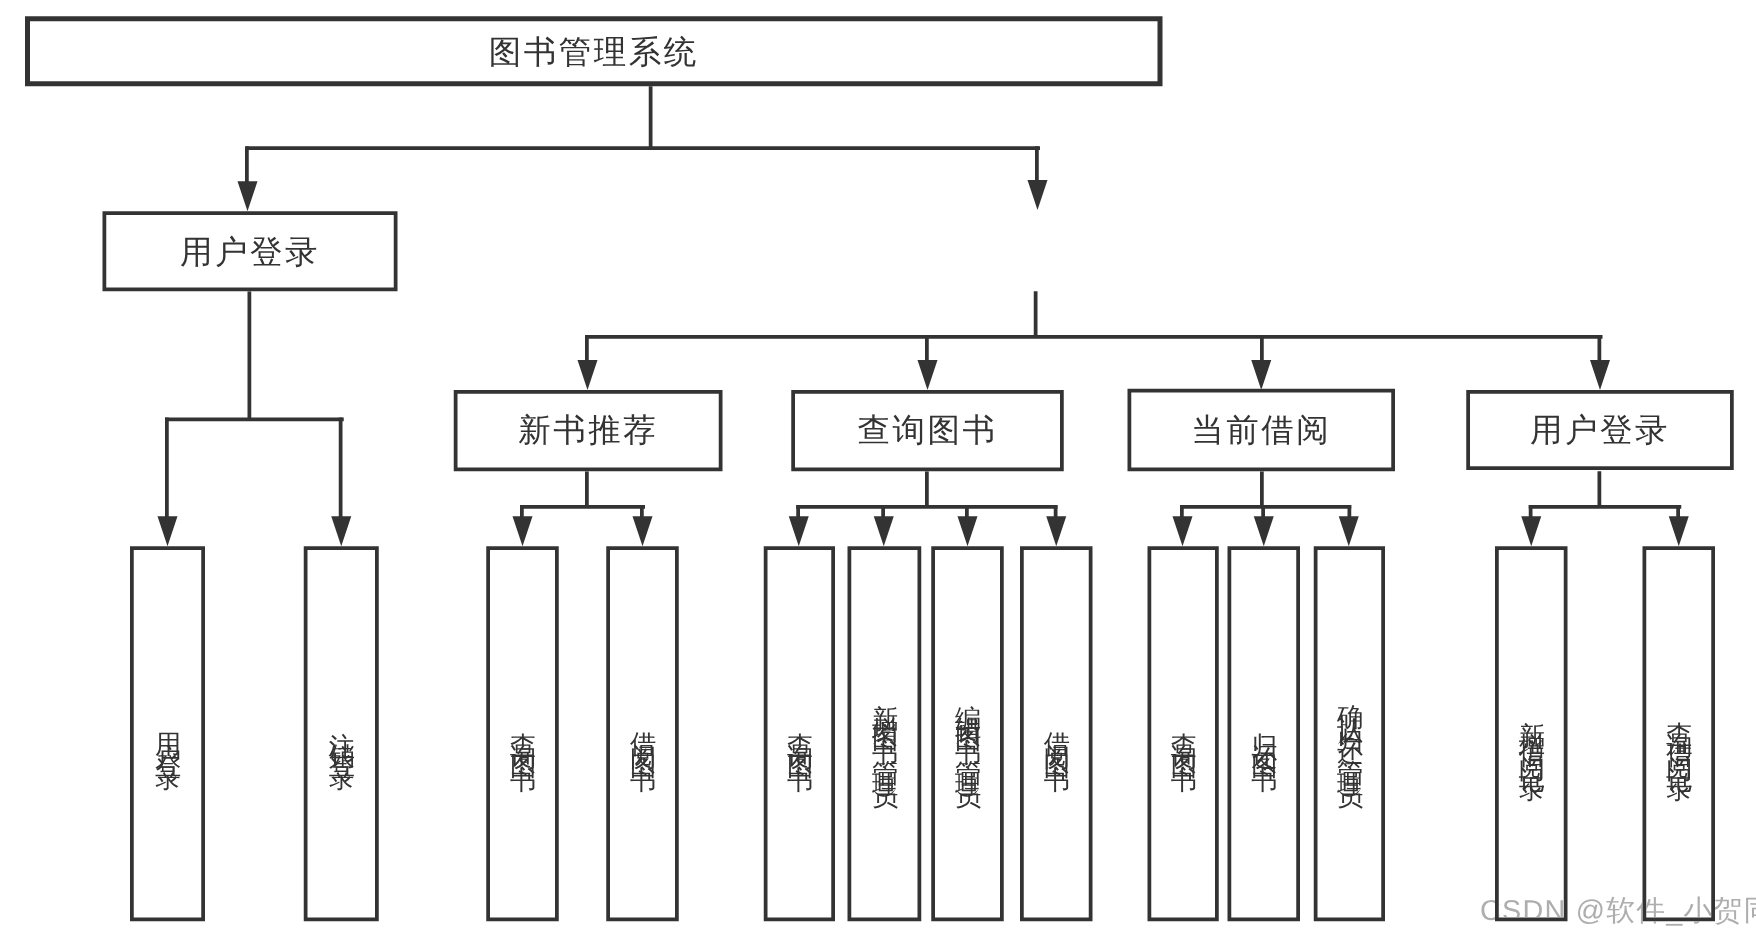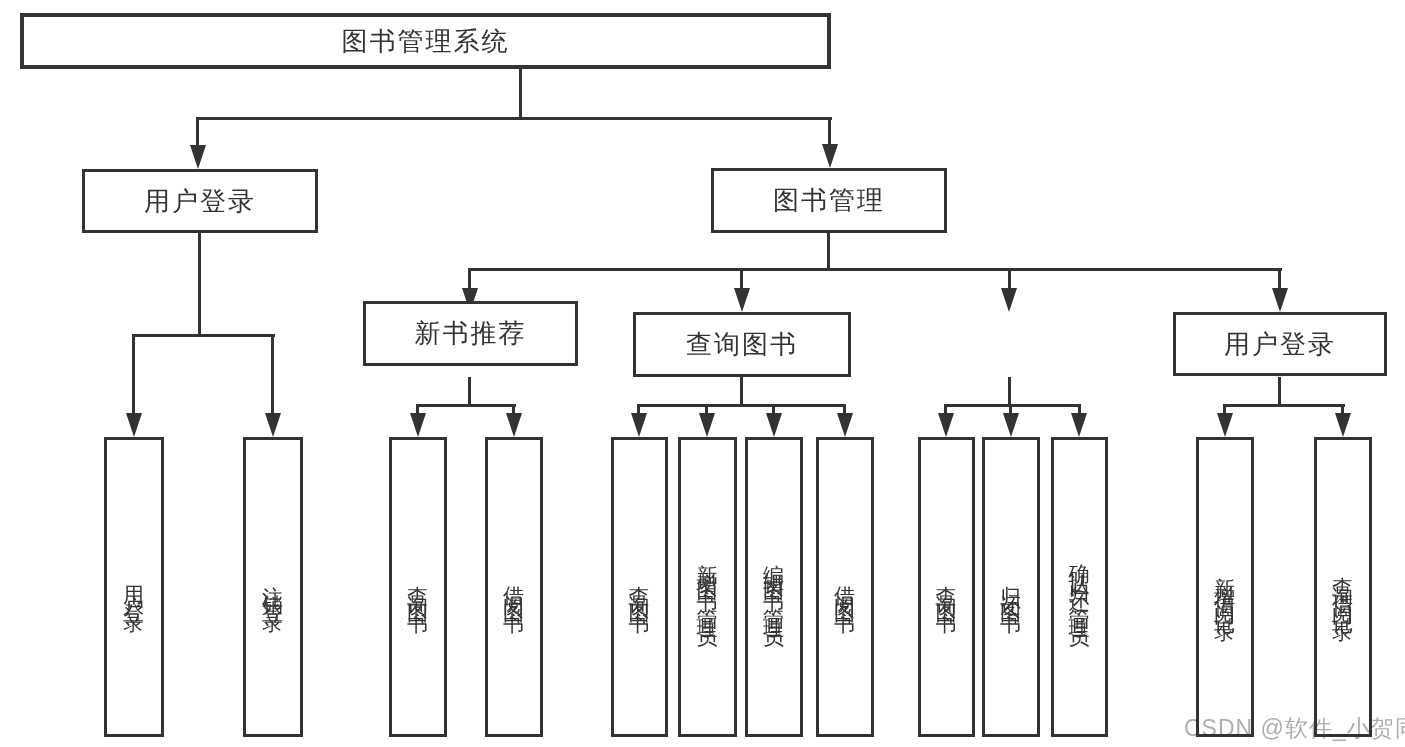--- a/index.html
+++ b/index.html
@@ -76,36 +76,36 @@
     mix-blend-mode: darken;
     z-index: 10;
     white-space: nowrap;
   }
 </style>
 </head>
 <body>
 
 <div id="canvas">
 
-  <div class="box root" style="left:20px; top:13px; width:811px; height:56px;">
+  <div class="box root" style="left:20px; top:13px; width:910px; height:56px;">
     <span class="lbl">图书管理系统</span>
   </div>
 
   <div class="box" style="left:82px; top:169px; width:236px; height:64px;">
     <span class="lbl">用户登录</span>
   </div>
-  <div class="box" style="left:711px; top:168px; width:236px; height:65px;">
-    <span class="lbl">图书管理</span>
-  </div>
-
-  <div class="box" style="left:363px; top:301px; width:215px; height:65px;">
+
+  <div class="box" style="left:363px; top:312px; width:215px; height:65px;">
     <span class="lbl">新书推荐</span>
   </div>
   <div class="box" style="left:633px; top:312px; width:218px; height:65px;">
     <span class="lbl">查询图书</span>
+  </div>
+  <div class="box" style="left:902px; top:311px; width:214px; height:66px;">
+    <span class="lbl">当前借阅</span>
   </div>
   <div class="box" style="left:1173px; top:312px; width:214px; height:64px;">
     <span class="lbl">用户登录</span>
   </div>
 
   <div class="vbox" style="left:104px; width:60px;">
     <span class="vlbl">用户登录</span>
   </div>
   <div class="vbox" style="left:243px; width:60px;">
     <span class="vlbl">注销登录</span>

